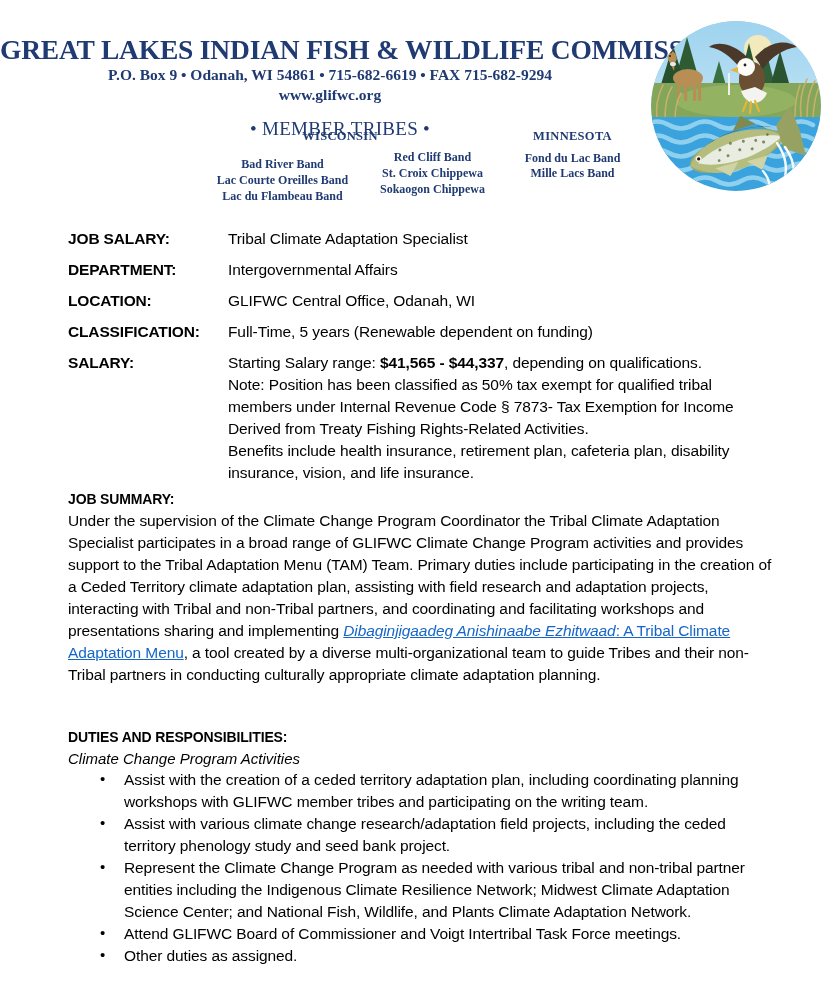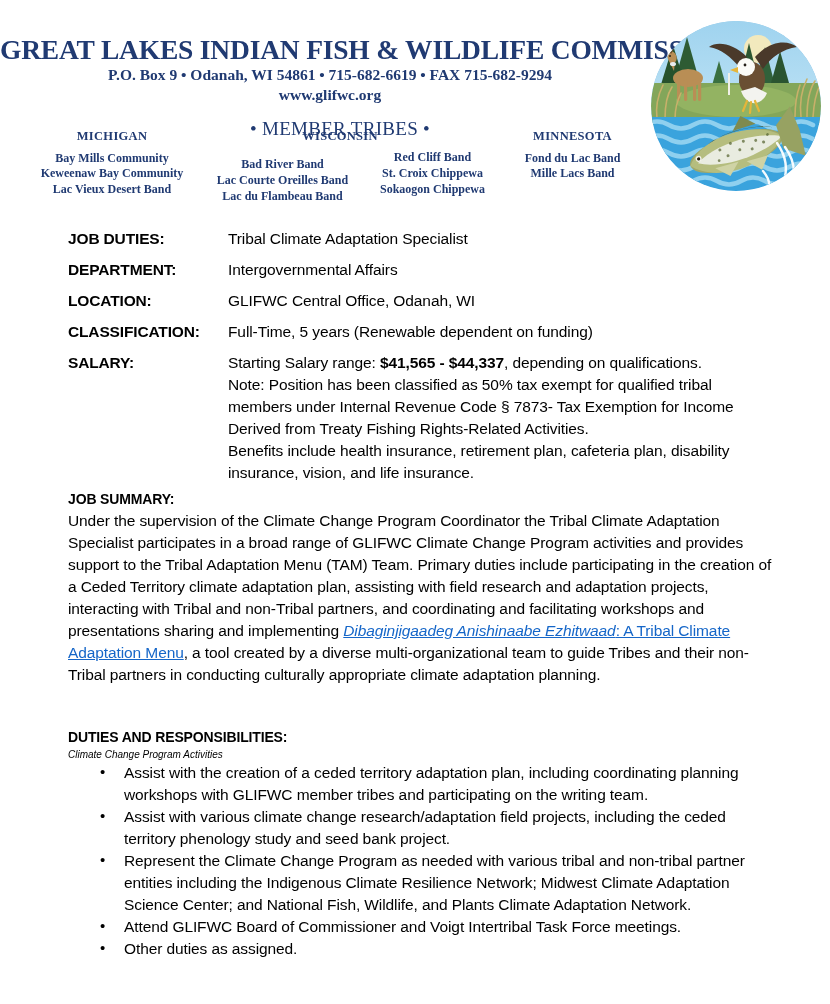--- a/index.html
+++ b/index.html
@@ -152,21 +152,21 @@
     left: 68px;
     width: 706px;
   }
   .sec-heading {
     font-size: 14px;
     font-weight: bold;
     line-height: 1.42;
     letter-spacing: -0.15px;
   }
   .sec-subheading {
-    font-size: 10px;
+    font-size: 15px;
     font-style: italic;
     line-height: 1.42;
   }
   .body-para {
     font-size: 15.5px;
     line-height: 1.42;
     letter-spacing: -0.1px;
     text-align: left;
   }
   .tam-link {
@@ -208,28 +208,20 @@
 
     <div class="lh-text">
       <div class="org-name">GREAT LAKES INDIAN FISH &amp; WILDLIFE COMMISSION</div>
       <div class="org-contact">P.O. Box 9 • Odanah, WI 54861 • 715-682-6619 • FAX 715-682-9294</div>
       <div class="org-web">www.glifwc.org</div>
       <div class="member-tribes-head">• MEMBER TRIBES •</div>
     </div>
 
     <div class="tribes-grid">
 
-      <div class="tribe-col col-michigan">
-        <div class="state">MICHIGAN</div>
-        <div class="bands-wrap">
-          <div class="band">Bay Mills Community</div>
-          <div class="band">Keweenaw Bay Community</div>
-          <div class="band">Lac Vieux Desert Band</div>
-        </div>
-      </div>
 
       <div class="tribe-col col-wisconsin">
         <div class="col-wi-head state">WISCONSIN</div>
         <div class="col-wi-left">
           <div class="band">Bad River Band</div>
           <div class="band">Lac Courte Oreilles Band</div>
           <div class="band">Lac du Flambeau Band</div>
         </div>
         <div class="col-wi-right">
           <div class="band">Red Cliff Band</div>
@@ -356,21 +348,21 @@
             <path d="M112 150 q10 12 4 22"></path>
           </g>
         </g>
       </svg>
     </div>
   </div>
 
   <div class="fields">
 
     <div class="field-row">
-      <div class="field-label">JOB DUTIES:</div>
+      <div class="field-label">JOB SALARY:</div>
       <div class="field-value">Tribal Climate Adaptation Specialist</div>
     </div>
 
     <div class="field-row">
       <div class="field-label">DEPARTMENT:</div>
       <div class="field-value">Intergovernmental Affairs</div>
     </div>
 
     <div class="field-row">
       <div class="field-label">LOCATION:</div>

